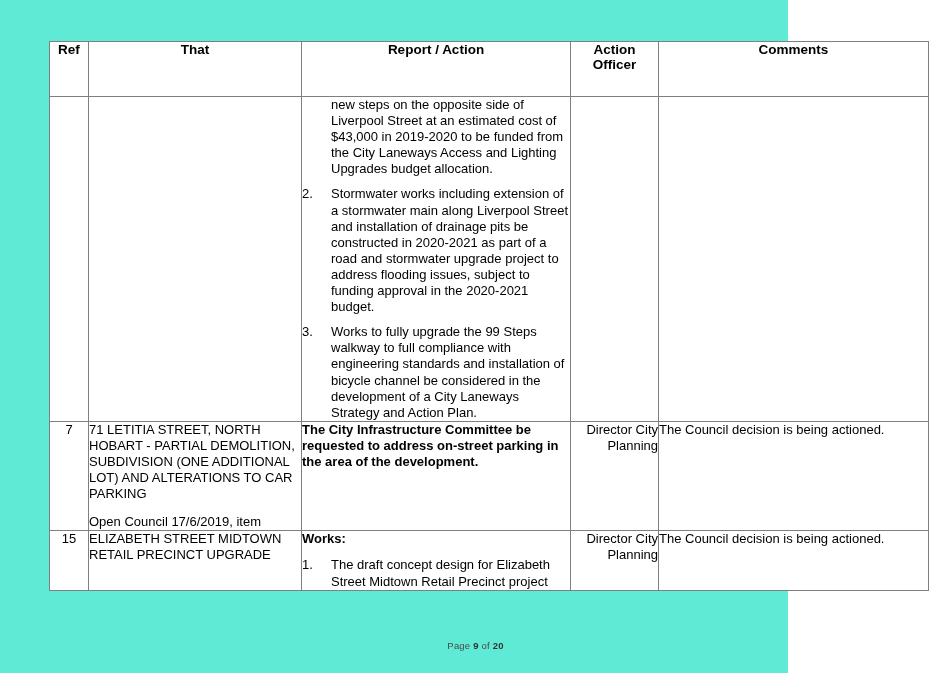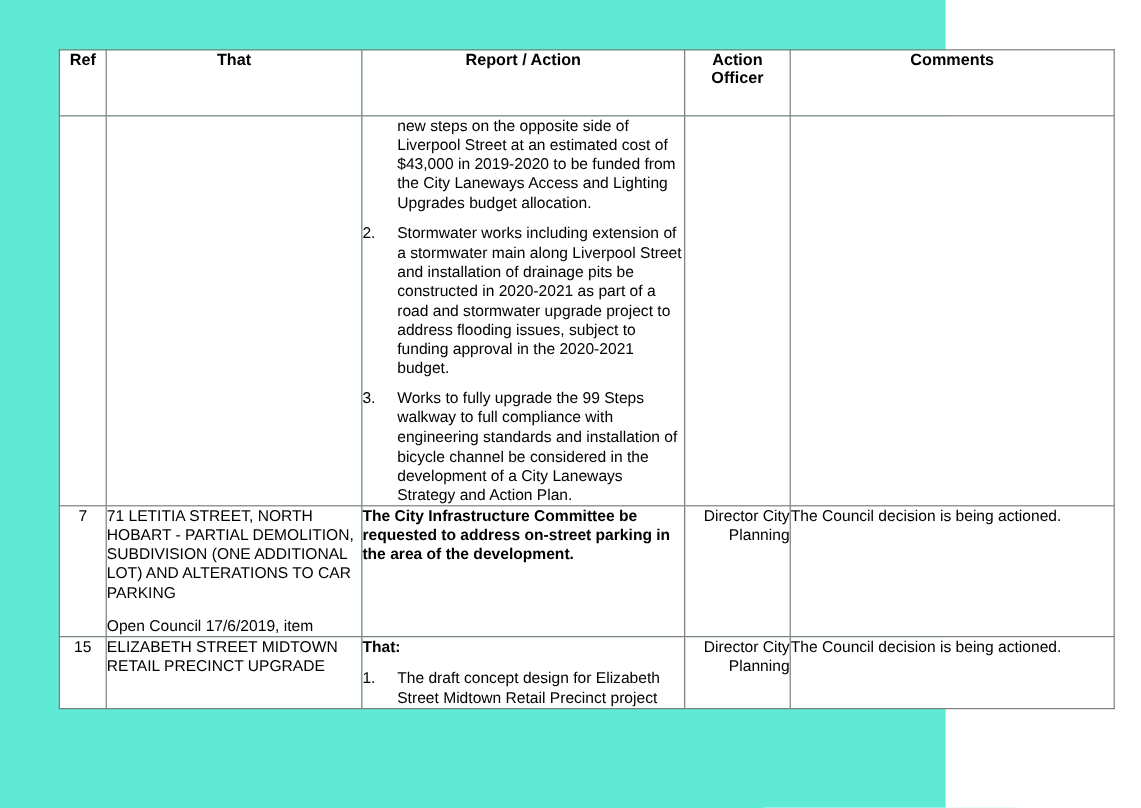--- a/index.html
+++ b/index.html
@@ -190,27 +190,33 @@
         <td class="cell-officer">Director City Planning</td>
         <td class="cell-comments">The Council decision is being actioned.</td>
       </tr>
 
       <tr>
         <td class="cell-ref">15</td>
         <td class="cell-pad">
           <p class="title-head">ELIZABETH STREET MIDTOWN RETAIL PRECINCT UPGRADE</p>
         </td>
         <td class="cell-pad">
-          <p class="rep-lead">That:</p>
+          <p class="rep-lead">Works:</p>
           <div class="rep-item first">
             <span class="num">1.</span>
             <span>The draft concept design for Elizabeth Street Midtown Retail Precinct project</span>
           </div>
         </td>
         <td class="cell-officer">Director City Planning</td>
         <td class="cell-comments">The Council decision is being actioned.</td>
       </tr>
 
     </tbody>
   </table>
 
+  <div id="footer">
+    <span>Page</span>
+    <b>9</b>
+    <span>of</span>
+    <b>20</b>
+  </div>
 
 </div>
 
 </body></html>

